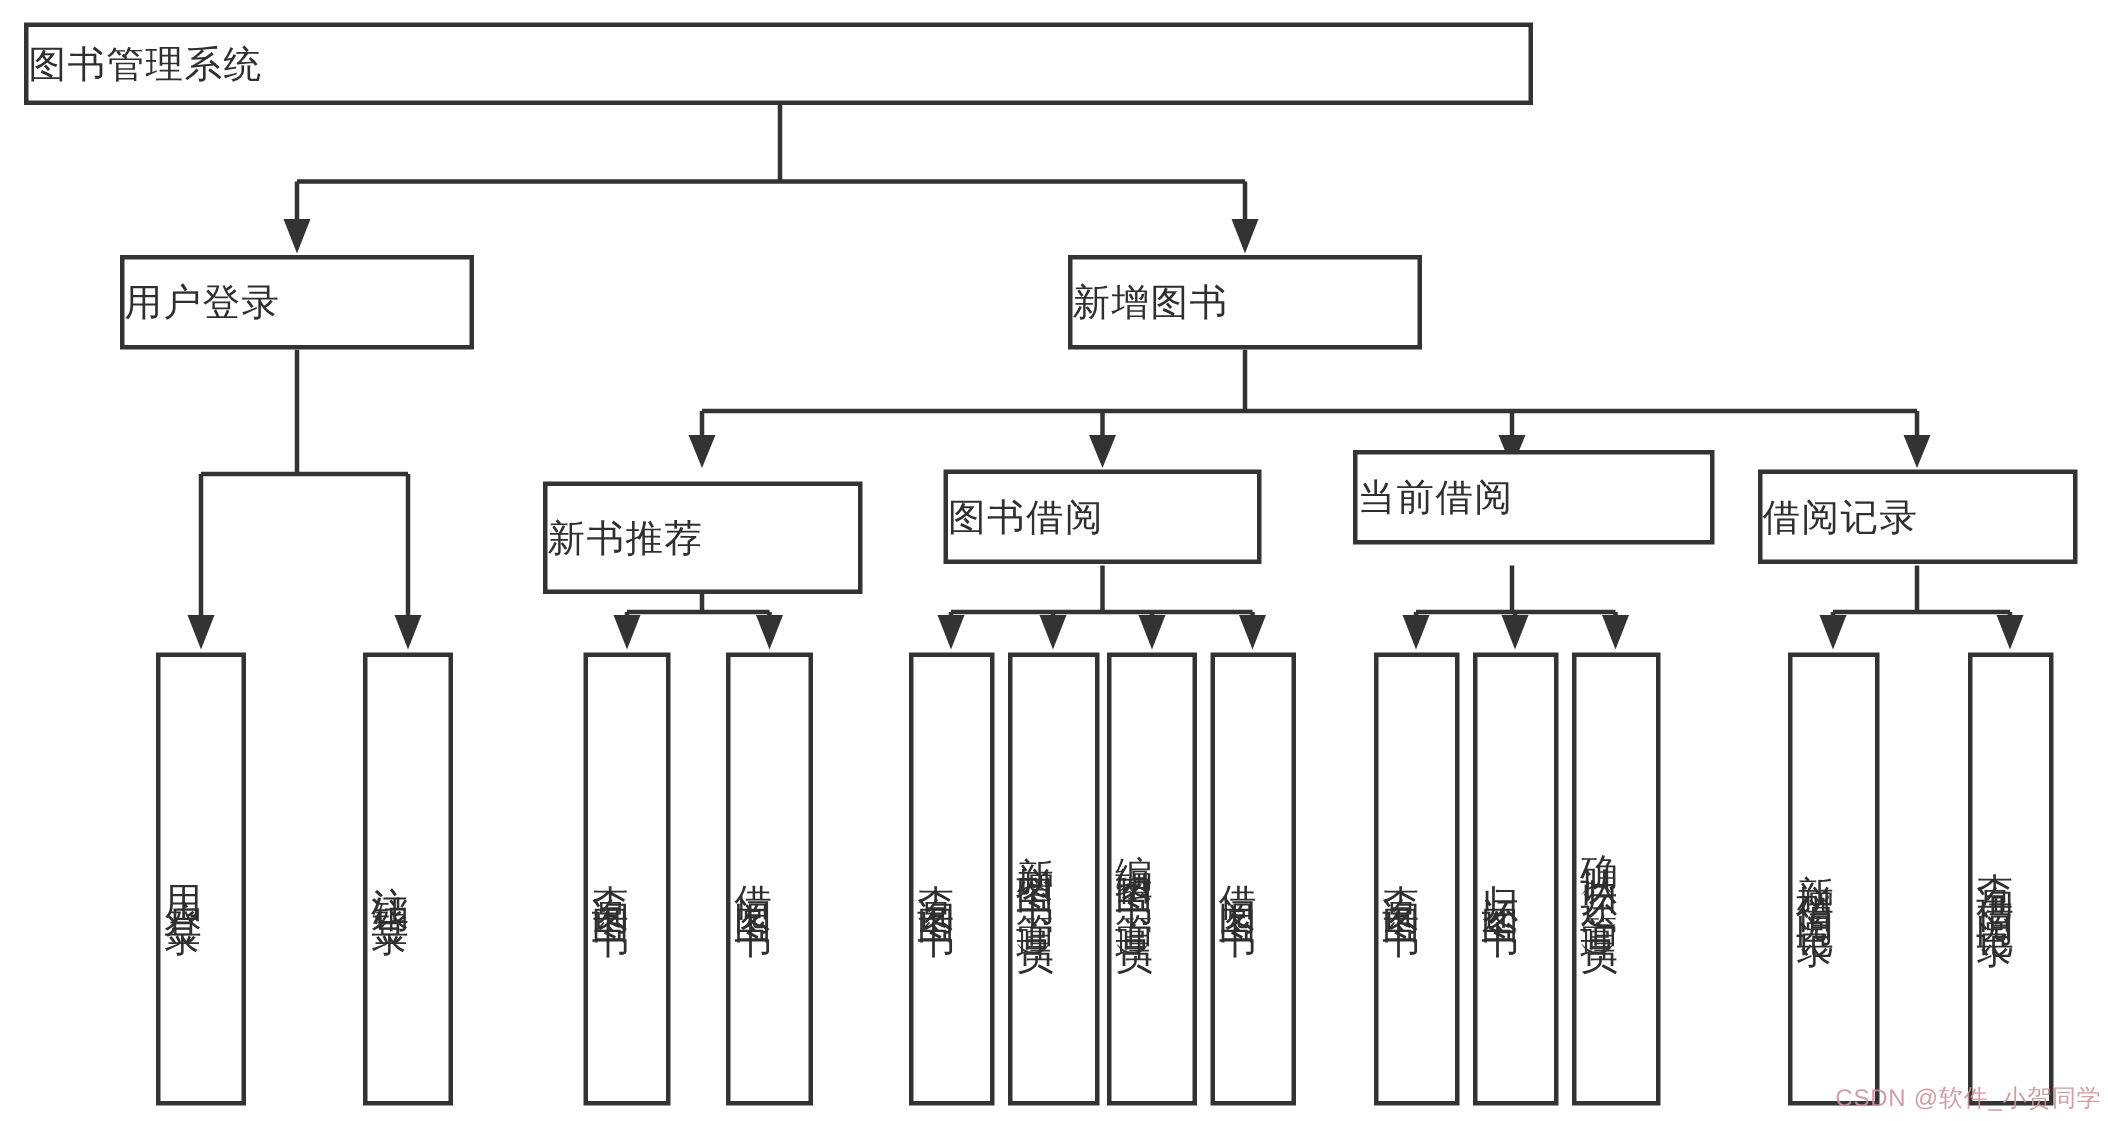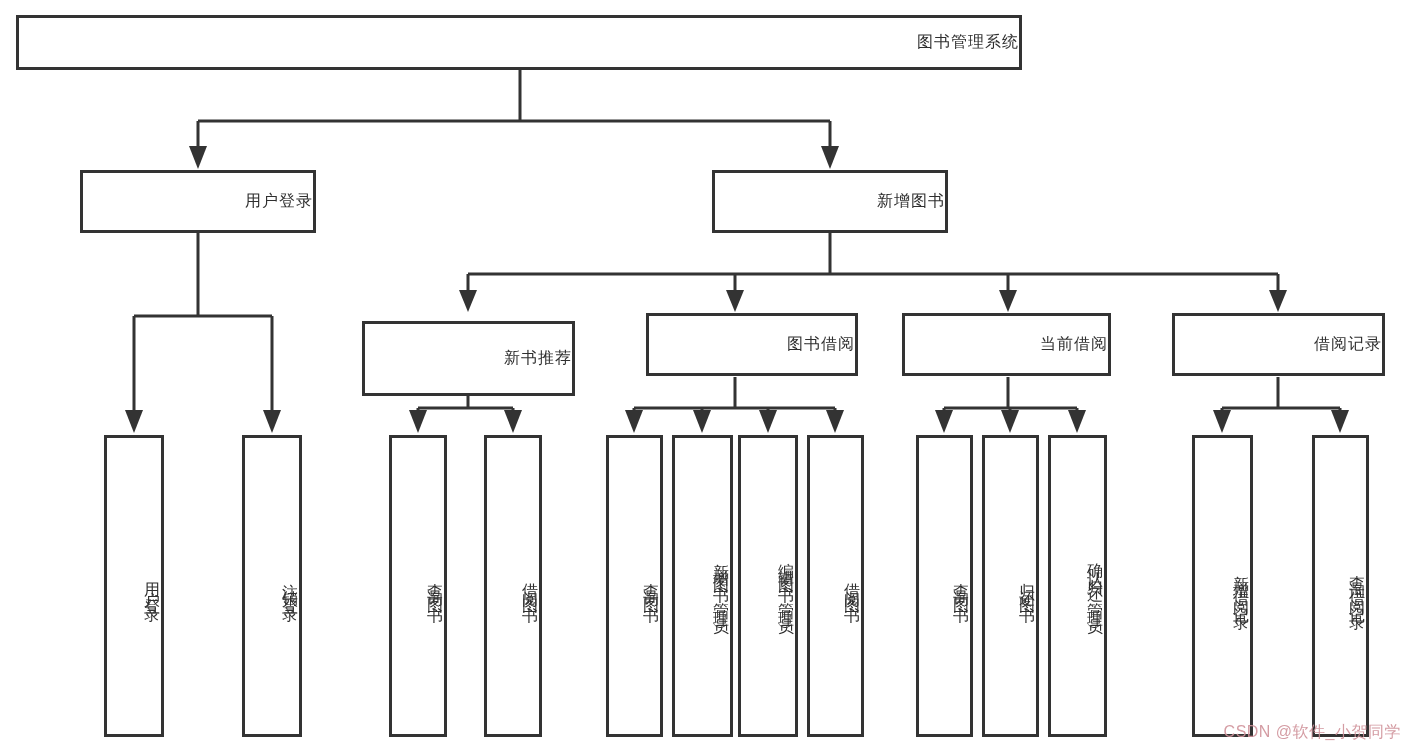--- a/index.html
+++ b/index.html
@@ -18,22 +18,22 @@
     left: 0; top: 0;
     width: 1405px; height: 747px;
     z-index: 1;
   }
   .node {
     position: absolute;
     border: 3px solid var(--border, #333333);
     background: #ffffff;
     display: flex;
     align-items: center;
-    justify-content: flex-end;
-    font-size: 16px;
+    justify-content: flex-start;
+    font-size: 25px;
     color: #2f2f2f;
     z-index: 2;
     text-align: center;
   }
   .node .hlabel {
     white-space: nowrap;
     letter-spacing: 1px;
   }
   .vnode .vlabel {
     writing-mode: vertical-rl;
@@ -99,24 +99,24 @@
   <div class="node" style="left:80px; top:170px; width:236px; height:63px;">
     <span class="hlabel">用户登录</span>
   </div>
   <div class="node" style="left:712px; top:170px; width:236px; height:63px;">
     <span class="hlabel">新增图书</span>
   </div>
 
   <div class="node" style="left:362px; top:321px; width:213px; height:75px;">
     <span class="hlabel">新书推荐</span>
   </div>
-  <div class="node" style="left:629px; top:313px; width:212px; height:63px;margin-left:17px;">
+  <div class="node" style="left:629px; top:313px; width:212px; height:63px;">
     <span class="hlabel">图书借阅</span>
   </div>
-  <div class="node" style="left:902px; top:313px; width:209px; height:63px;">
+  <div class="node" style="left:902px; top:300px; width:241px; height:63px;">
     <span class="hlabel">当前借阅</span>
   </div>
   <div class="node" style="left:1172px; top:313px; width:213px; height:63px;">
     <span class="hlabel">借阅记录</span>
   </div>
 
   <div class="node vnode" style="left:104px; top:435px; width:60px; height:302px;">
     <span class="vlabel">用户登录</span>
   </div>
   <div class="node vnode" style="left:242px; top:435px; width:60px; height:302px;">

